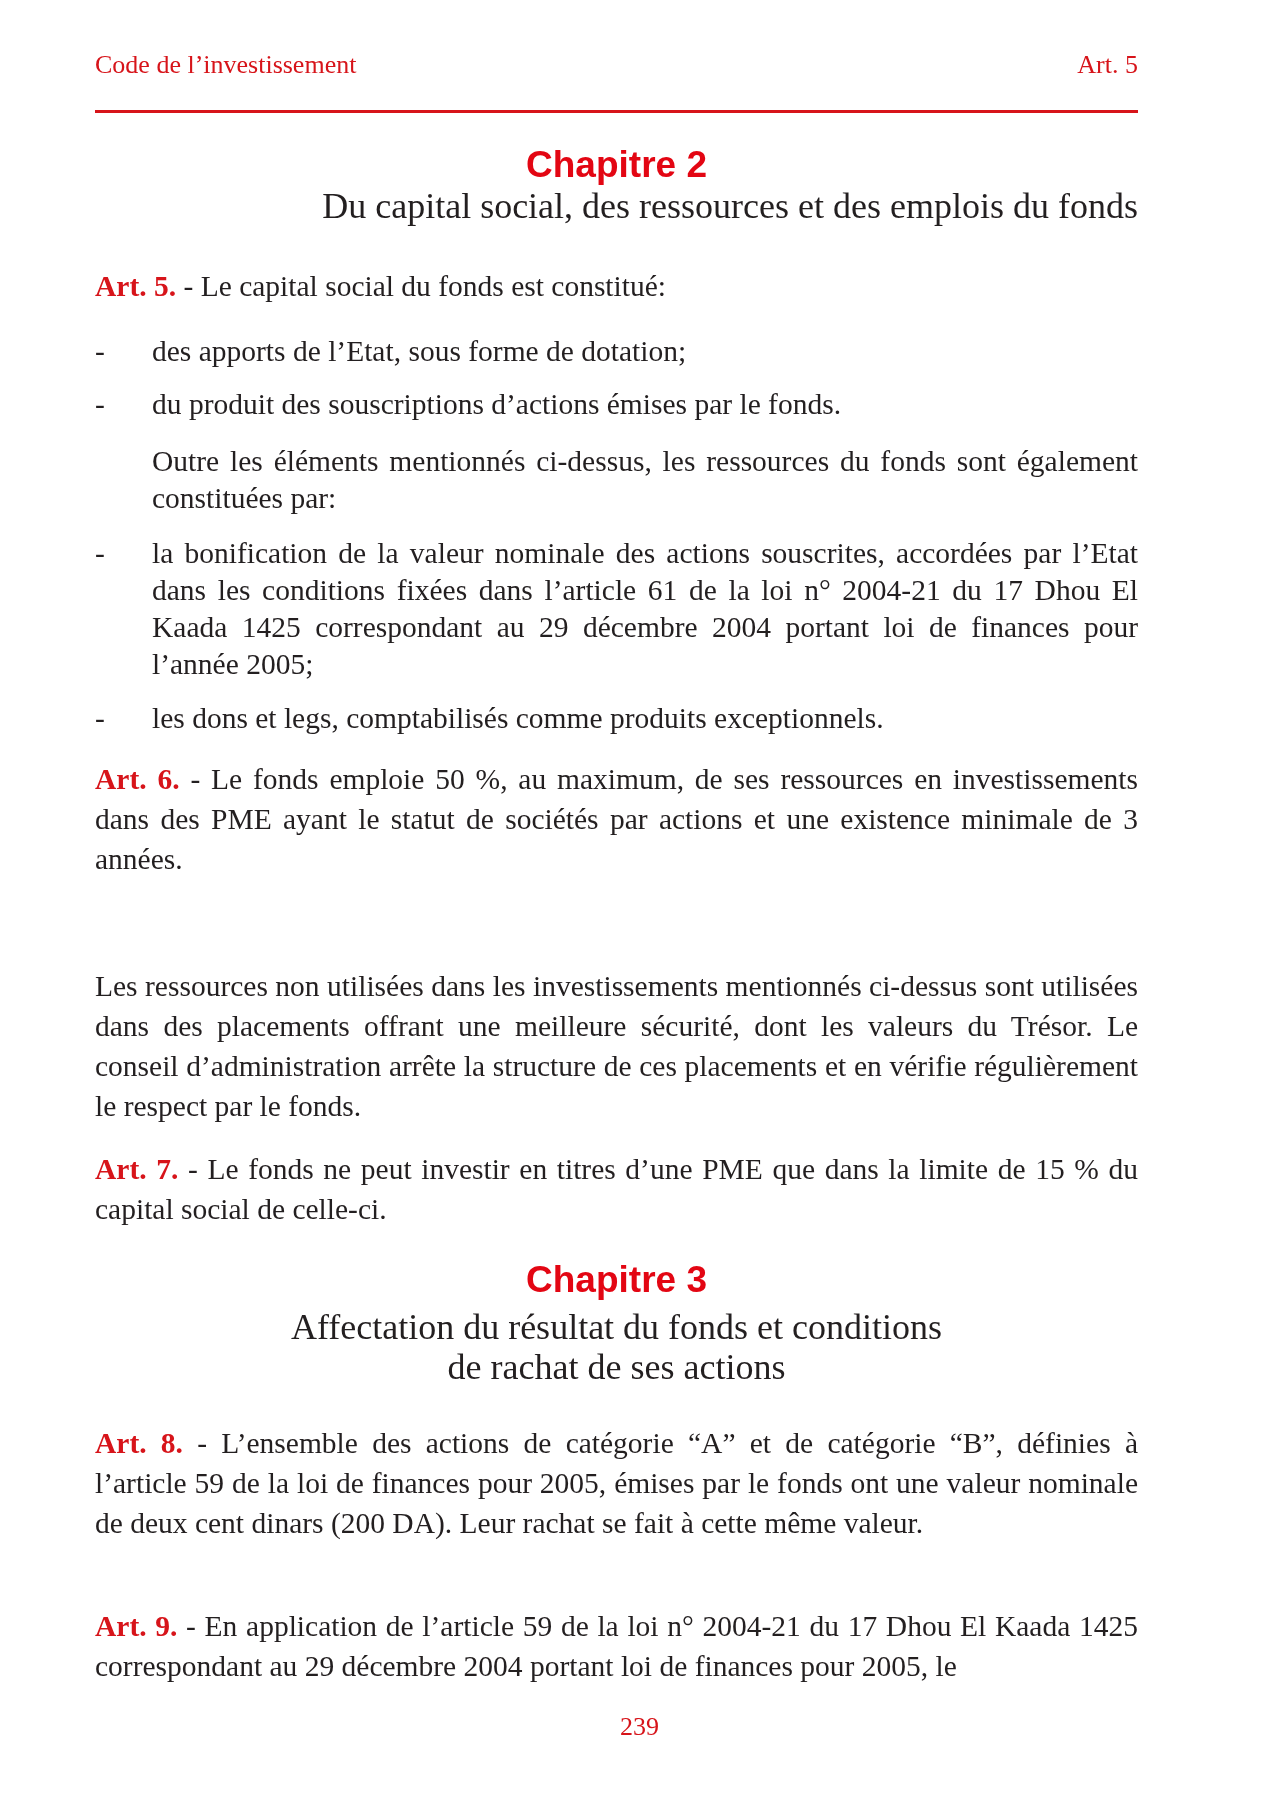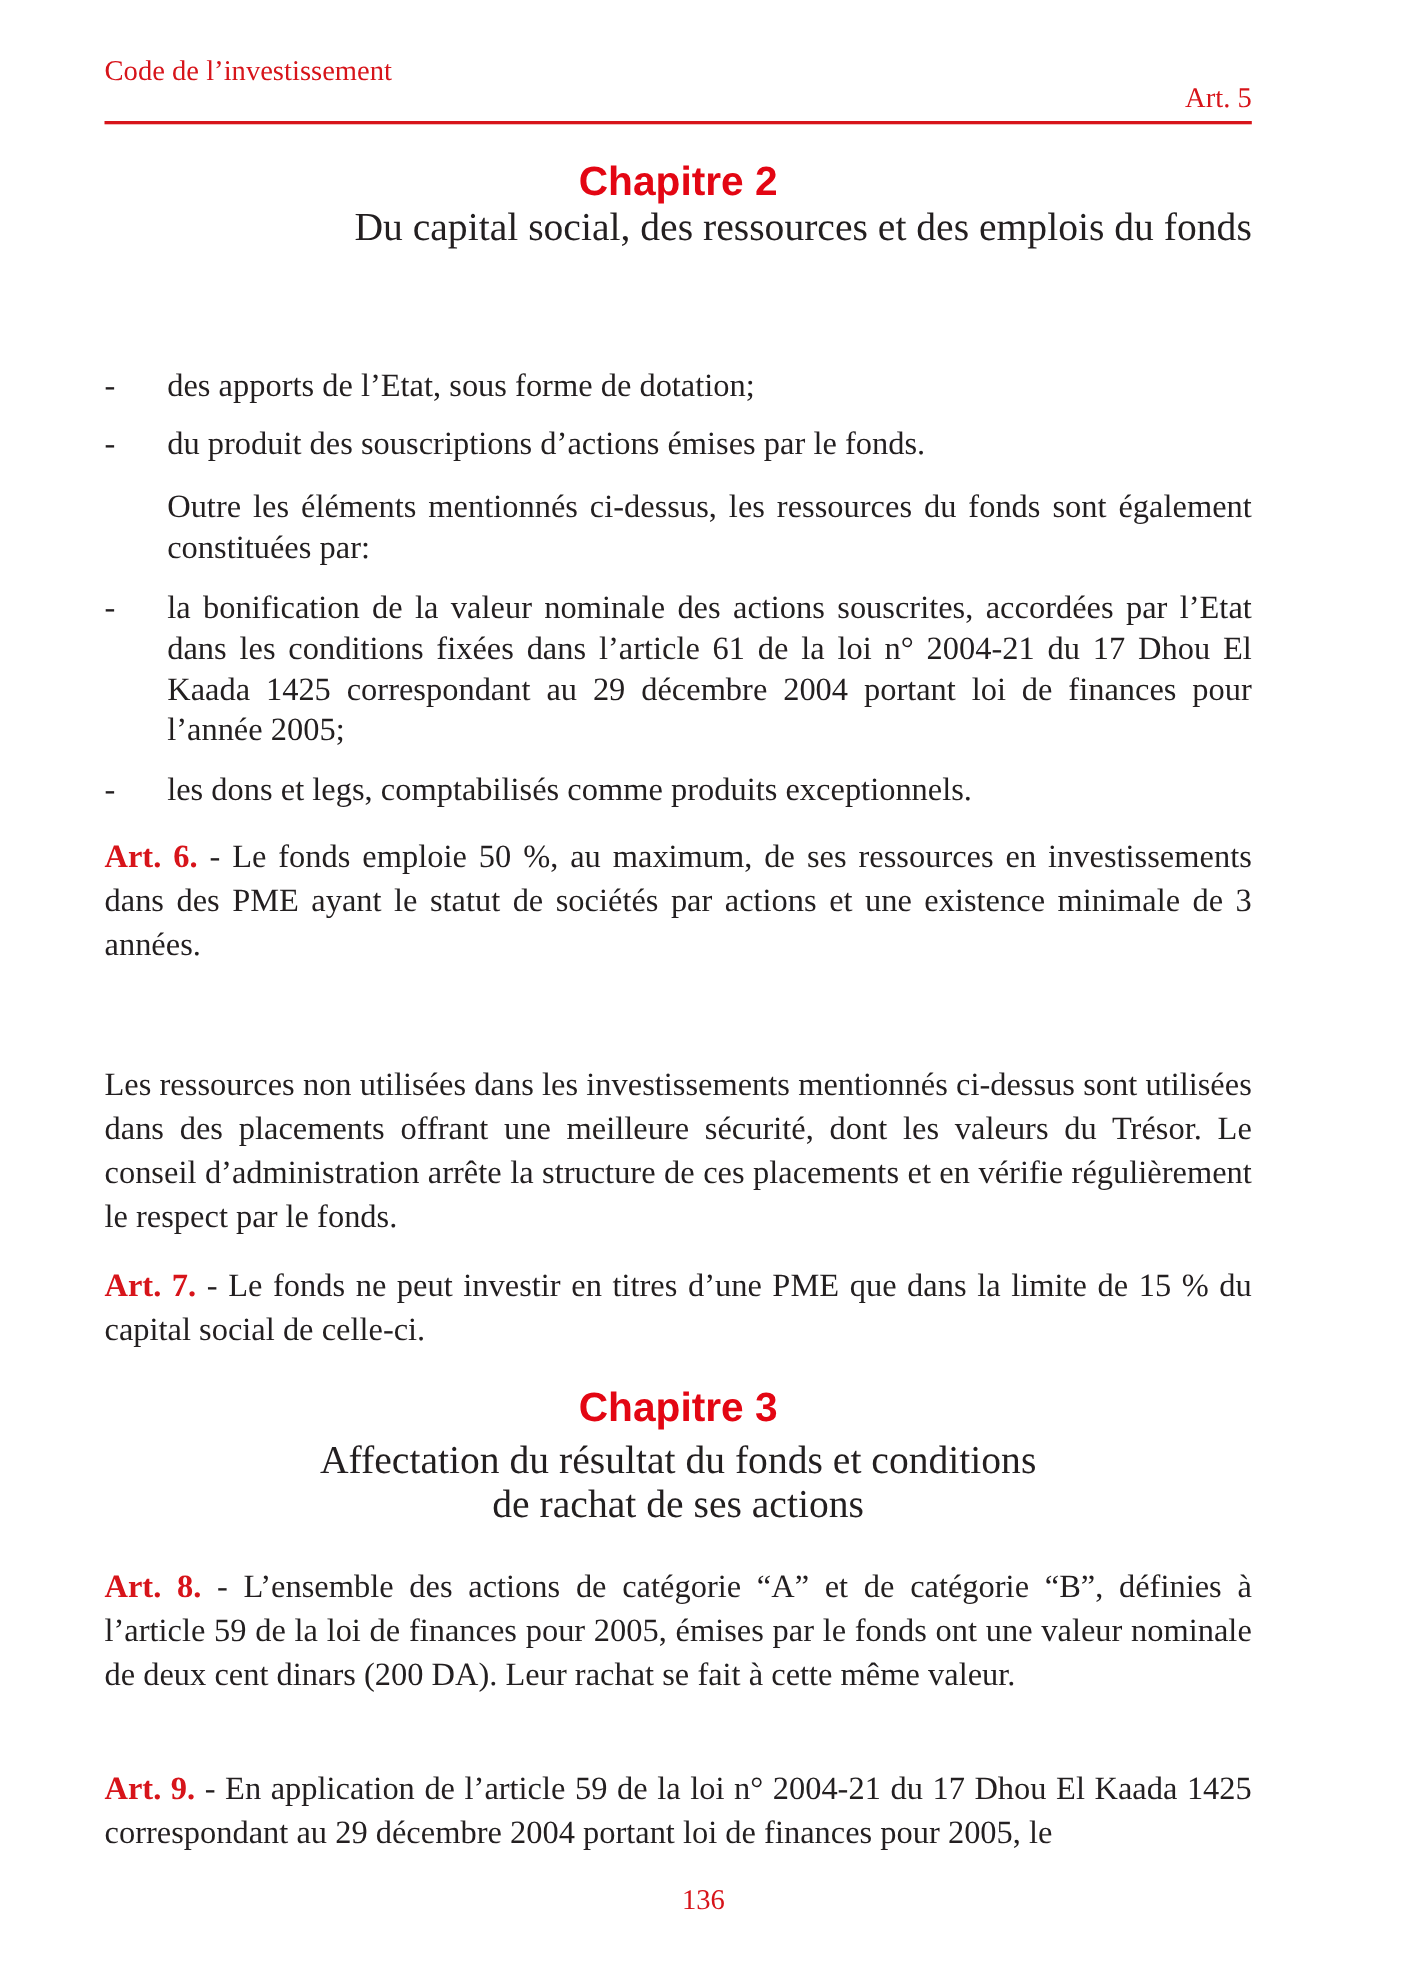--- a/index.html
+++ b/index.html
@@ -2,21 +2,21 @@
 <html><head>
   <meta charset="utf-8">
   <style>
     html, body { margin: 0; padding: 0; background: #ffffff; }
     body { width: 1279px; height: 1800px; position: relative; overflow: hidden;
            font-family: "Liberation Serif", "DejaVu Serif", serif; color: #231f20; }
     .page { position: absolute; left: 0; top: 0; width: 1279px; height: 1696px; }
     .running-head { position: absolute; left: 95px; width: 1043px; top: 50px; height: 36px;
                     font-size: 26px; color: #d7141a; }
     .running-head .left { position: absolute; left: 0; top: 0; }
-    .running-head .right { position: absolute; right: 0; top: 0; margin-top: 24px; }
+    .running-head .right { position: absolute; right: 0; top: 0; }
     .head-rule { position: absolute; left: 95px; width: 1043px; top: 110px; height: 3px; background: #d7141a; }
 
     .abs { position: absolute; left: 95px; width: 1043px; }
     .chap-title { text-align: center; font-family: "Liberation Sans", "DejaVu Sans", sans-serif;
                   font-weight: bold; font-size: 37px; color: #e30613; line-height: 40px; }
     .chap-sub { text-align: center; font-size: 36px; line-height: 40px; color: #231f20; }
 
     .para { font-size: 29.5px; line-height: 40px; text-align: justify; text-align-last: left; }
     .art-label { color: #d7141a; font-weight: bold; }
     .item { position: absolute; left: 95px; width: 1043px; font-size: 29.5px; line-height: 37px; }
@@ -32,20 +32,23 @@
 
   <div class="running-head">
     <span class="left">Code de l’investissement</span>
     <span class="right">Art. 5</span>
   </div>
   <div class="head-rule"></div>
 
   <div class="abs chap-title" style="top:145px;">Chapitre 2</div>
   <div class="abs chap-sub" style="top:186px;text-align:right;">Du capital social, des ressources et des emplois du fonds</div>
 
+  <div class="abs para" style="top:266px;">
+    <span class="art-label">Art. 5.</span><span> - Le capital social du fonds est constitué:</span>
+  </div>
 
   <div class="item" style="top:333px;">
     <span class="dash">-</span>
     <span class="txt">des apports de l’Etat, sous forme de dotation;</span>
   </div>
   <div class="item" style="top:386px;">
     <span class="dash">-</span>
     <span class="txt">du produit des souscriptions d’actions émises par le fonds.</span>
   </div>
   <div class="item" style="top:443px;">
@@ -74,14 +77,14 @@
   <div class="abs chap-sub" style="top:1347px;">de rachat de ses actions</div>
 
   <div class="abs para" style="top:1423px;">
     <span class="art-label">Art. 8.</span><span> - L’ensemble des actions de catégorie “A” et de catégorie “B”, définies à l’article 59 de la loi de finances pour 2005, émises par le fonds ont une valeur nominale de deux cent dinars (200 DA). Leur rachat se fait à cette même valeur.</span>
   </div>
 
   <div class="abs para" style="top:1606px;">
     <span class="art-label">Art. 9.</span><span> - En application de l’article 59 de la loi n° 2004-21 du 17 Dhou El Kaada 1425 correspondant au 29 décembre 2004 portant loi de finances pour 2005, le</span>
   </div>
 
-  <div class="pagenum">136</div>
+  <div class="pagenum">239</div>
 </div>
 
 </body></html>

